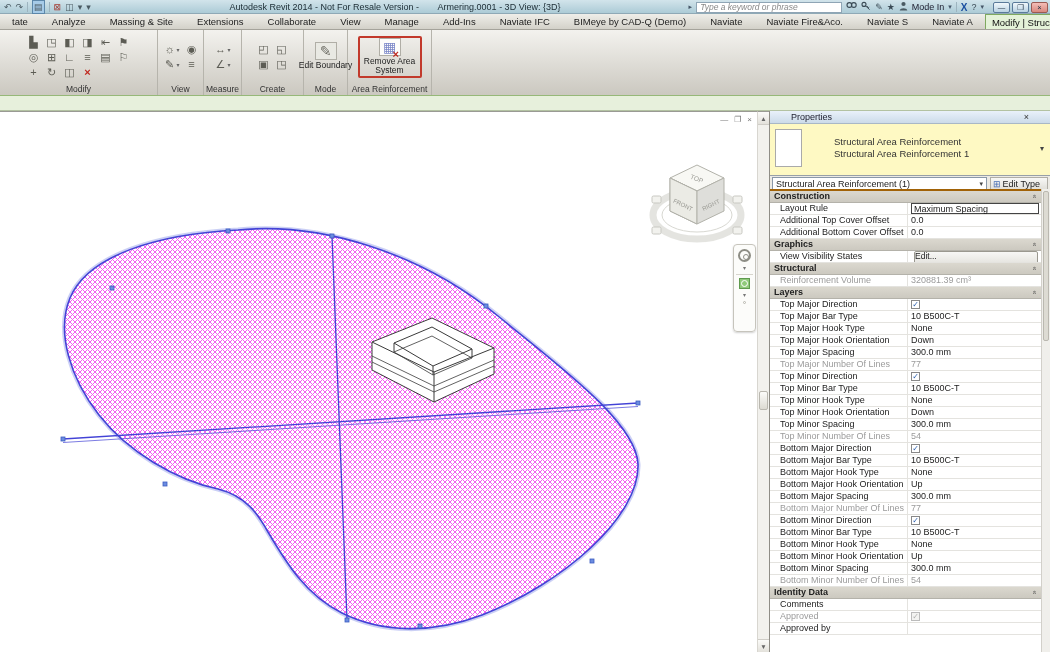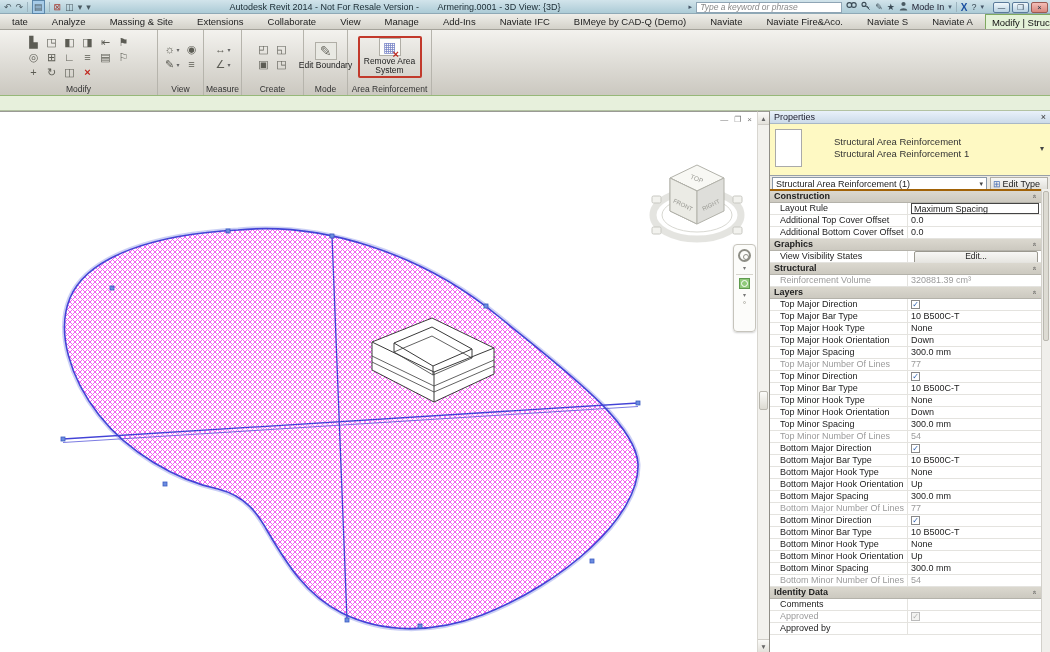--- a/index.html
+++ b/index.html
@@ -80,21 +80,21 @@
 .vscroll{position:absolute;left:757px;top:0;width:12px;height:541px;background:#f2f1ed;border-left:1px solid #d8d6d0;border-top:1px solid #9a9a94}
 .sb-btn{position:absolute;left:0;width:11px;height:13px;font-size:6.5px;text-align:center;line-height:13px;color:#666;
   background:linear-gradient(#fbfbf9,#e3e1db);border-bottom:1px solid #cfcdc7}
 .sb-btn.down{bottom:0;border-top:1px solid #cfcdc7;border-bottom:none}
 .sb-thumb{position:absolute;left:1px;top:279px;width:9px;height:19px;background:linear-gradient(#fcfcfa,#dcdad2);
   border:1px solid #b9b7af;border-radius:2px}
 
 
 .props{position:absolute;left:769px;top:0;width:281px;height:541px;background:#eceae4;border-left:1px solid #8f8d86}
 .props-header{height:13px;background:linear-gradient(#e9f1fa,#ccdbe9);border-bottom:1px solid #a9b8c6;
-  display:flex;align-items:center;padding:0 4px;font-size:9px;color:#223}
+  display:flex;align-items:center;padding:0 21px;font-size:9px;color:#223}
 .props-close{margin-left:auto;font-size:9px;color:#333;line-height:11px}
 .type-sel{position:relative;height:52px;background:#fef9c3;border-bottom:1px solid #98a0a8}
 .ts-thumb{position:absolute;left:5px;top:5px;width:27px;height:38px;background:#fff;border:1px solid #aaa}
 .ts-line{position:absolute;left:64px;font-size:9.5px;color:#333;white-space:nowrap}
 .ts-caret{position:absolute;right:6px;top:20px;font-size:8px;color:#444}
 .inst-row{height:17px;display:flex;align-items:center;padding:1px 2px;gap:3px;background:#eceae4;border-bottom:1px solid #b9b7b0}
 .inst-combo{flex:1;height:14px;background:#fff;border:1px solid #8a98a8;font-size:9px;color:#222;
   display:flex;align-items:center;padding:0 3px;white-space:nowrap;overflow:hidden}
 .inst-combo .cc{margin-left:auto;font-size:7px;color:#444}
 .edit-type{flex:0 0 58px;height:14px;display:flex;align-items:center;gap:2px;font-size:9px;color:#222;
@@ -107,21 +107,21 @@
 .prow.psec{background:linear-gradient(#dbd8cf,#ccc9c0);border-bottom:1px solid #b4b2aa;align-items:center;padding:0 4px}
 .psec-lb{font-size:9px;font-weight:bold;color:#222;line-height:11px}
 .psec-ch{margin-left:auto;font-size:7px;color:#444;transform:rotate(90deg)}
 .pl{flex:0 0 138px;padding-left:10px;font-size:9px;line-height:11px;color:#1c1c1c;border-right:1px solid #e4e3df;
   white-space:nowrap;overflow:hidden}
 .pv{flex:1;font-size:9px;line-height:11px;color:#1c1c1c;padding-left:3px;position:relative;overflow:hidden}
 .dis{color:#9b9b9b !important}
 .pcb{display:inline-block;width:9px;height:9px;margin-top:1px;border:1px solid #888;background:#fff;
   font-size:8px;line-height:8px;color:#2b5fae;text-align:center}
 .pcb.dis{color:#b0b0b0 !important;background:#f3f3f1;border-color:#bbb}
-.pbtn{display:block;margin:0 3px;height:18px;line-height:9px;text-align:center;color:#222;
+.pbtn{display:block;margin:0 3px;height:18px;line-height:9px;color:#222;
   background:linear-gradient(#f7f7f5,#dedcd6);border:1px solid #9a988f;font-size:8.5px;border-radius:2px}
 .pvt{display:block;white-space:nowrap}
 .pvt.boxed{border:1px solid #444;height:11px;line-height:10px;padding-left:2px;margin-right:2px;background:#fff}
 svg text{font-family:"Liberation Sans",sans-serif}
 </style>
 </head>
 <body>
 
 <div class="app">
 

